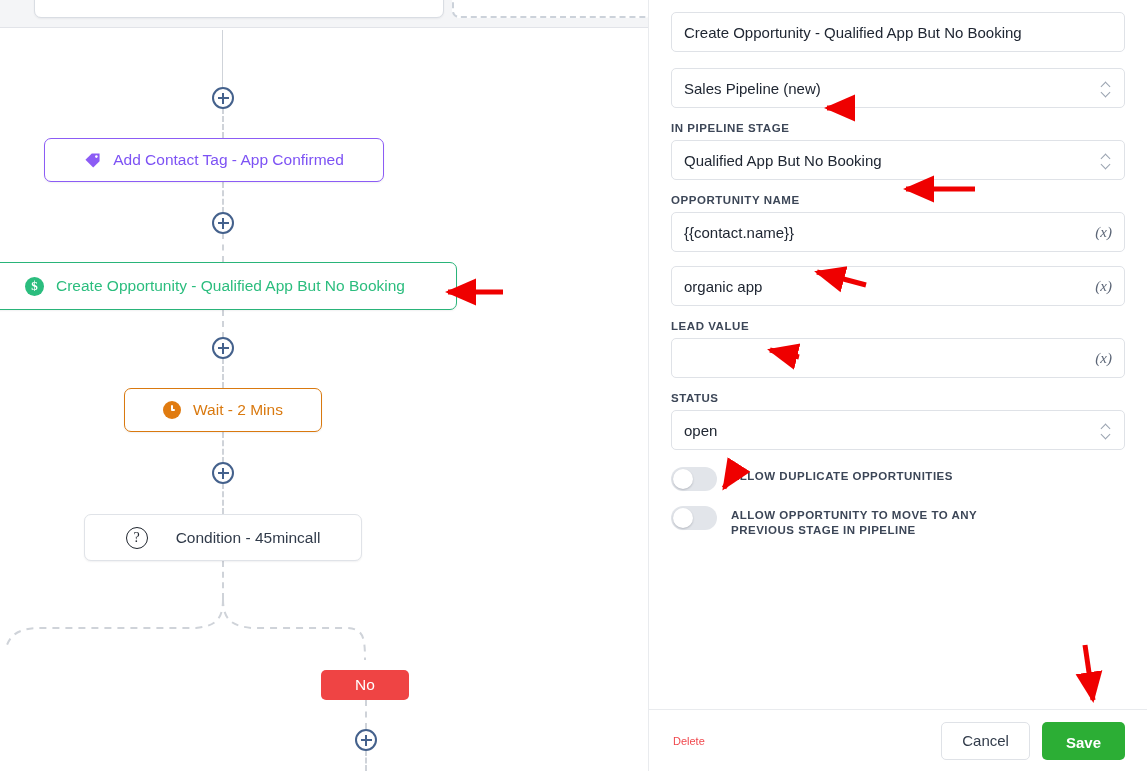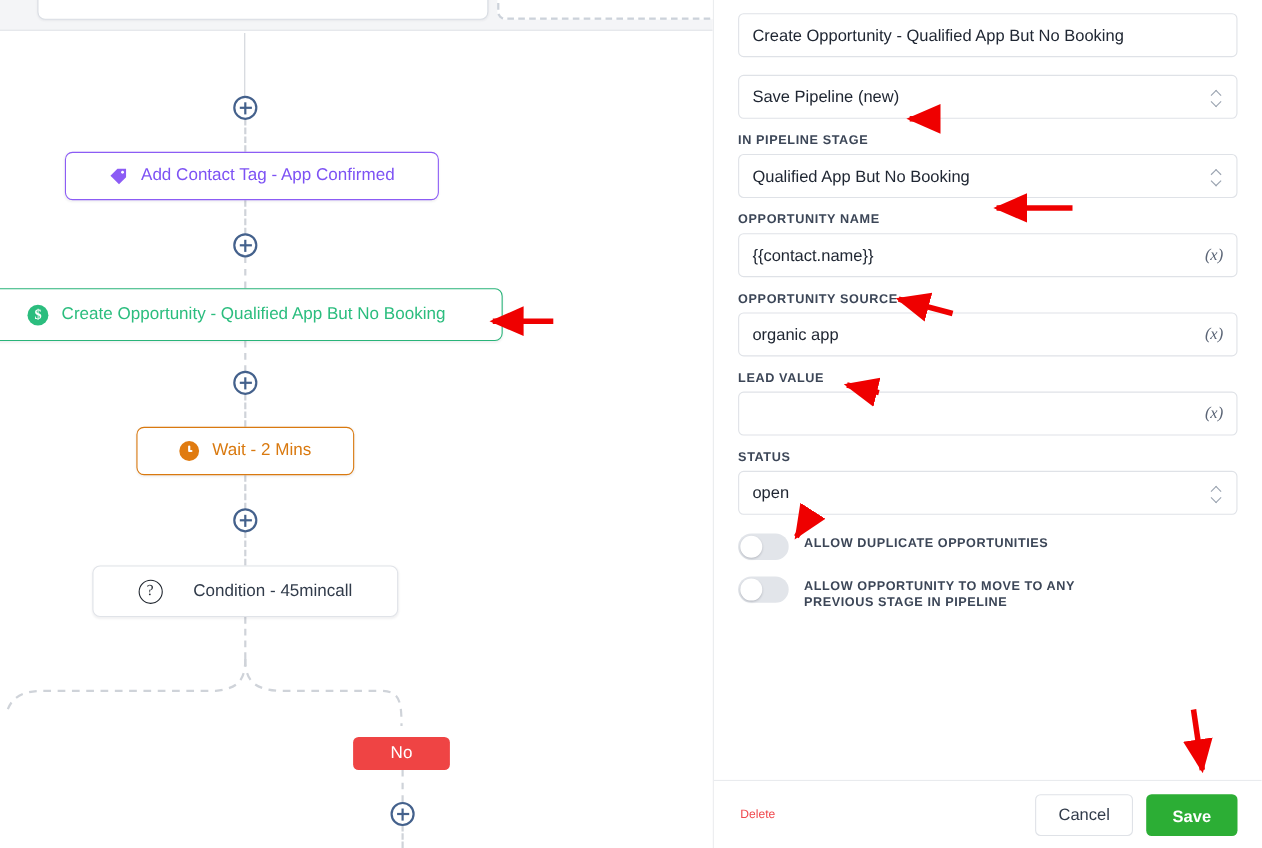--- a/index.html
+++ b/index.html
@@ -82,21 +82,21 @@
     padding: 0 14px;
     gap: 12px;
     font-size: 15.5px;
     z-index: 3;
     cursor: pointer;
     box-shadow: 0 1px 2px rgba(16,24,40,.06);
   }
   .node .node-label { white-space: nowrap; }
 
   .node-tag {
-    left: 59px; top: 138px; width: 340px;
+    left: 44px; top: 138px; width: 340px;
     border: 1.5px solid #8c5cf5;
     color: #7d52f4;
     justify-content: center;
   }
   .node-opp {
     left: -8px; top: 262px; width: 465px; height: 48px;
     border: 1.5px solid #29b479;
     color: #2bbd7e;
     justify-content: flex-start;
     padding-left: 32px;
@@ -340,21 +340,21 @@
   </div>
 
   <div id="panel">
     <div id="panel-body">
 
       <div class="input-box tall mb16">
         <span class="val">Create Opportunity - Qualified App But No Booking</span>
       </div>
 
       <div class="input-box tall mb14">
-        <span class="val">Save Pipeline (new)</span>
+        <span class="val">Sales Pipeline (new)</span>
         <span class="chev">
             <span class="up"></span>
             <span class="dn"></span>
           </span>
       </div>
 
       <div class="field-label">IN PIPELINE STAGE</div>
       <div class="input-box tall mb14">
         <span class="val">Qualified App But No Booking</span>
         <span class="chev">
@@ -362,21 +362,20 @@
             <span class="dn"></span>
           </span>
       </div>
 
       <div class="field-label">OPPORTUNITY NAME</div>
       <div class="input-box tall mb14">
         <span class="val">{{contact.name}}</span>
         <span class="merge-icon">(x)</span>
       </div>
 
-      <div class="field-label">OPPORTUNITY SOURCE</div>
       <div class="input-box tall mb14">
         <span class="val">organic app</span>
         <span class="merge-icon">(x)</span>
       </div>
 
       <div class="field-label">LEAD VALUE</div>
       <div class="input-box tall mb14">
         <span class="val"></span>
         <span class="merge-icon">(x)</span>
       </div>

